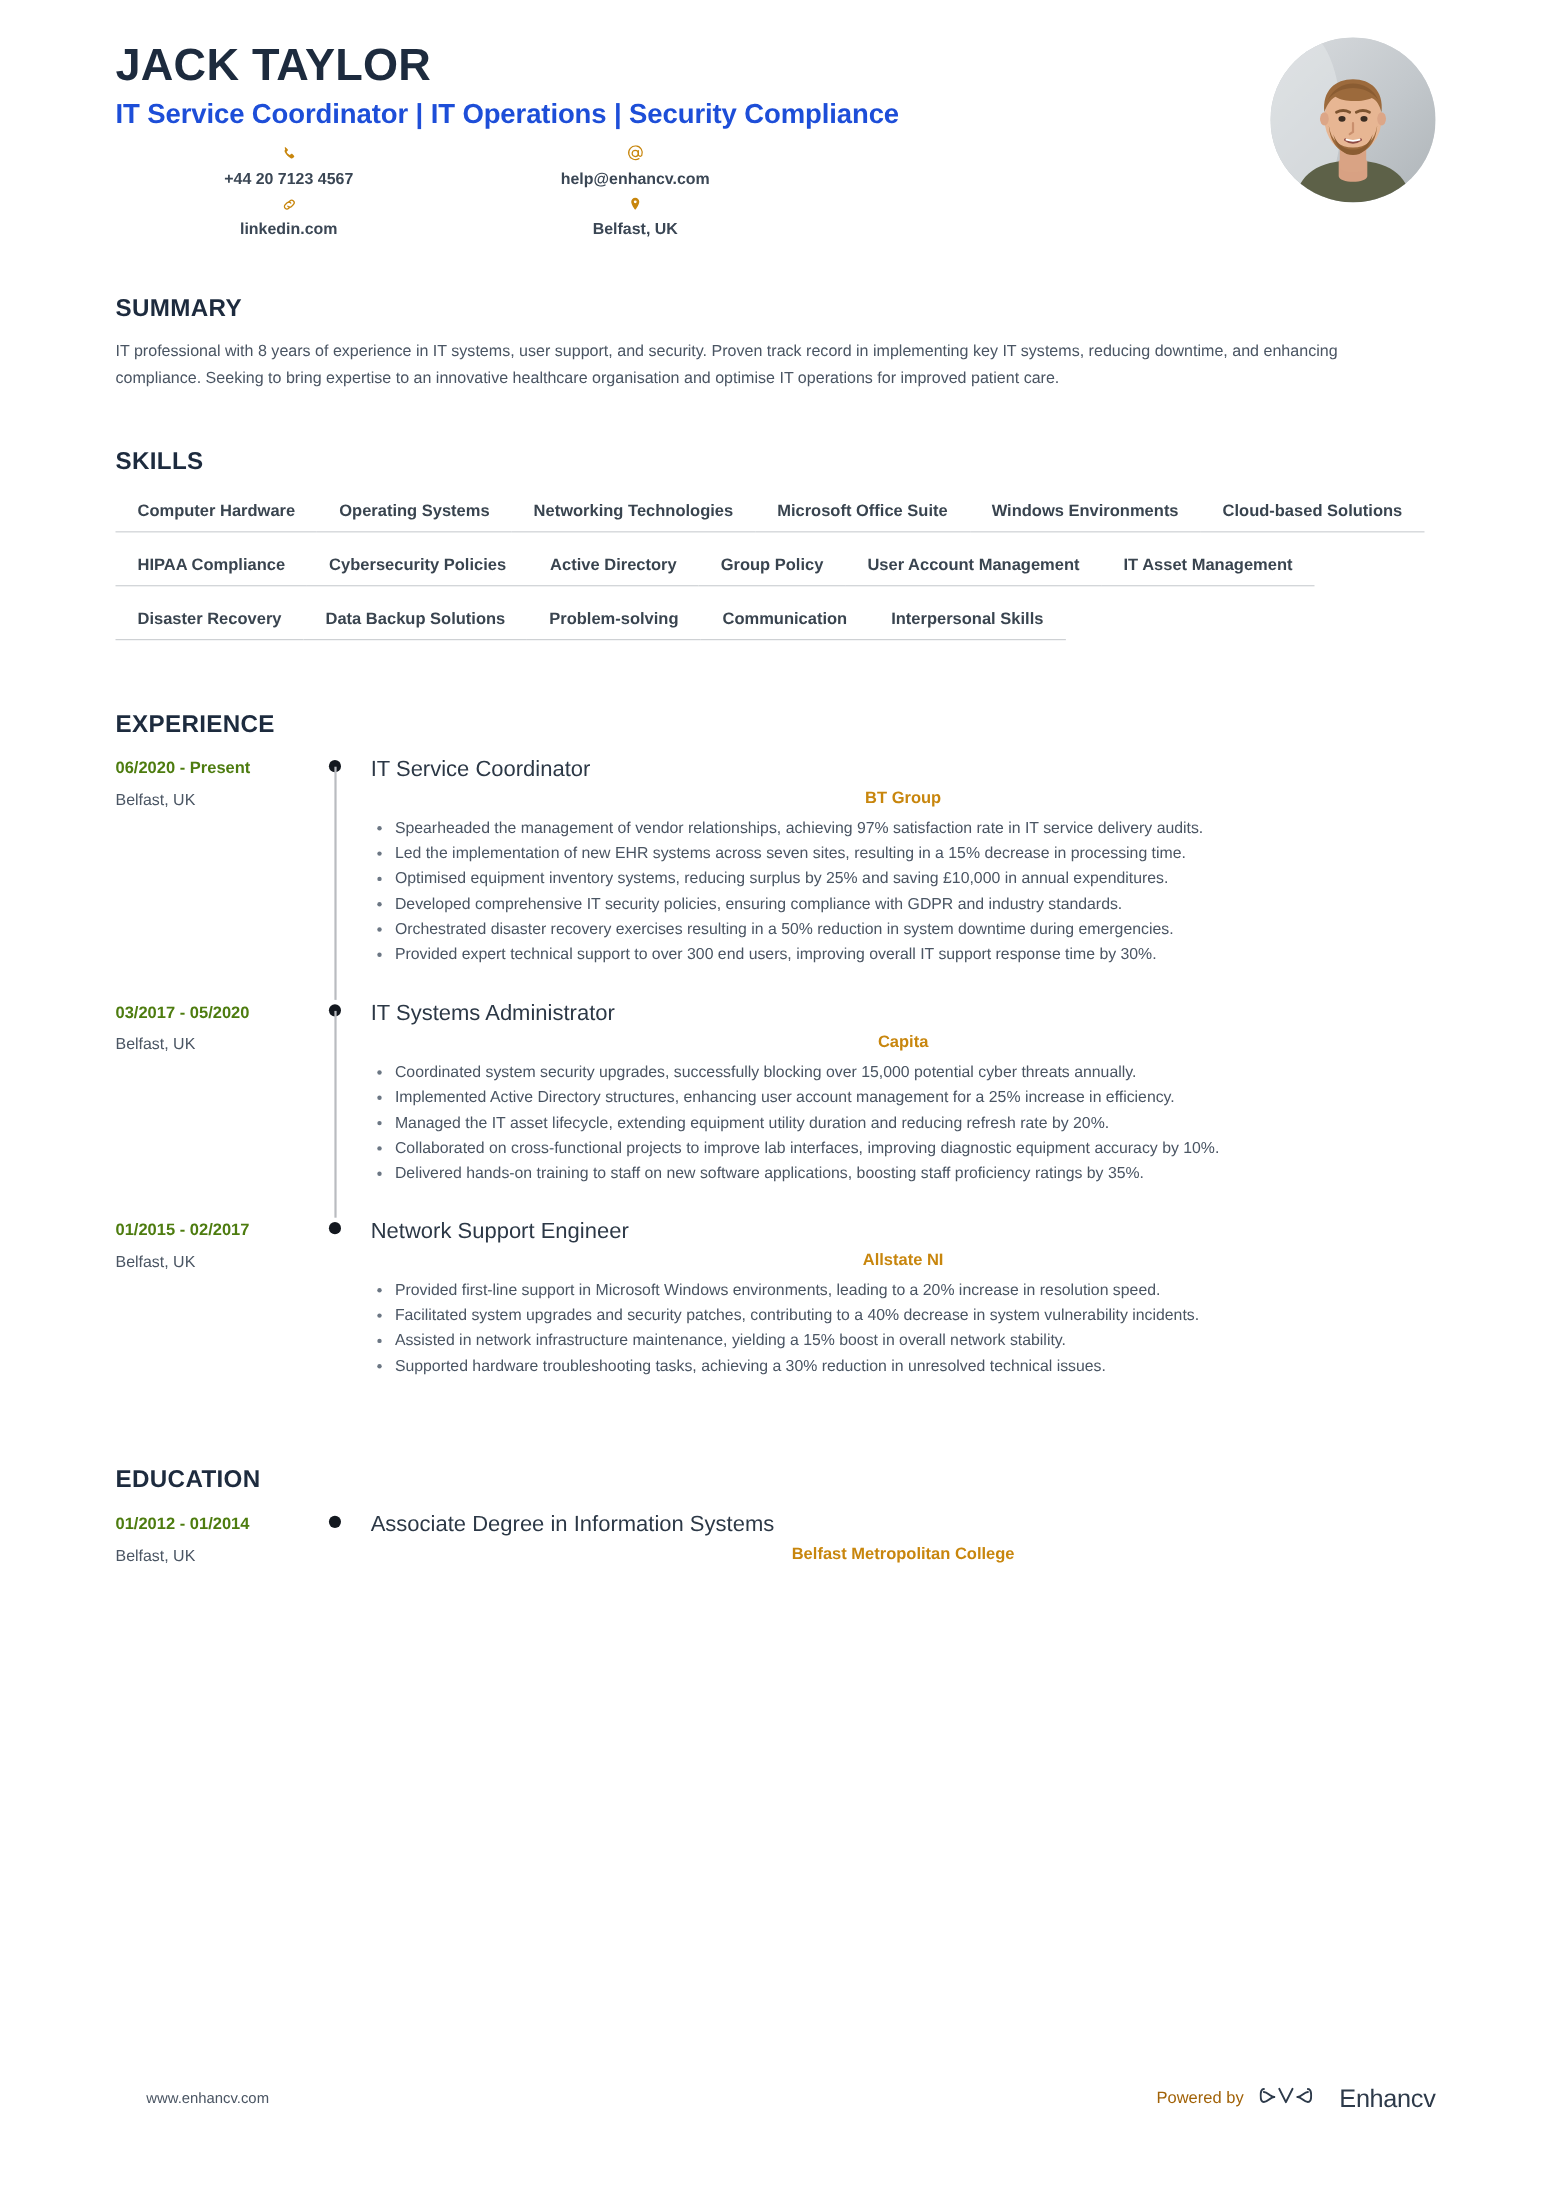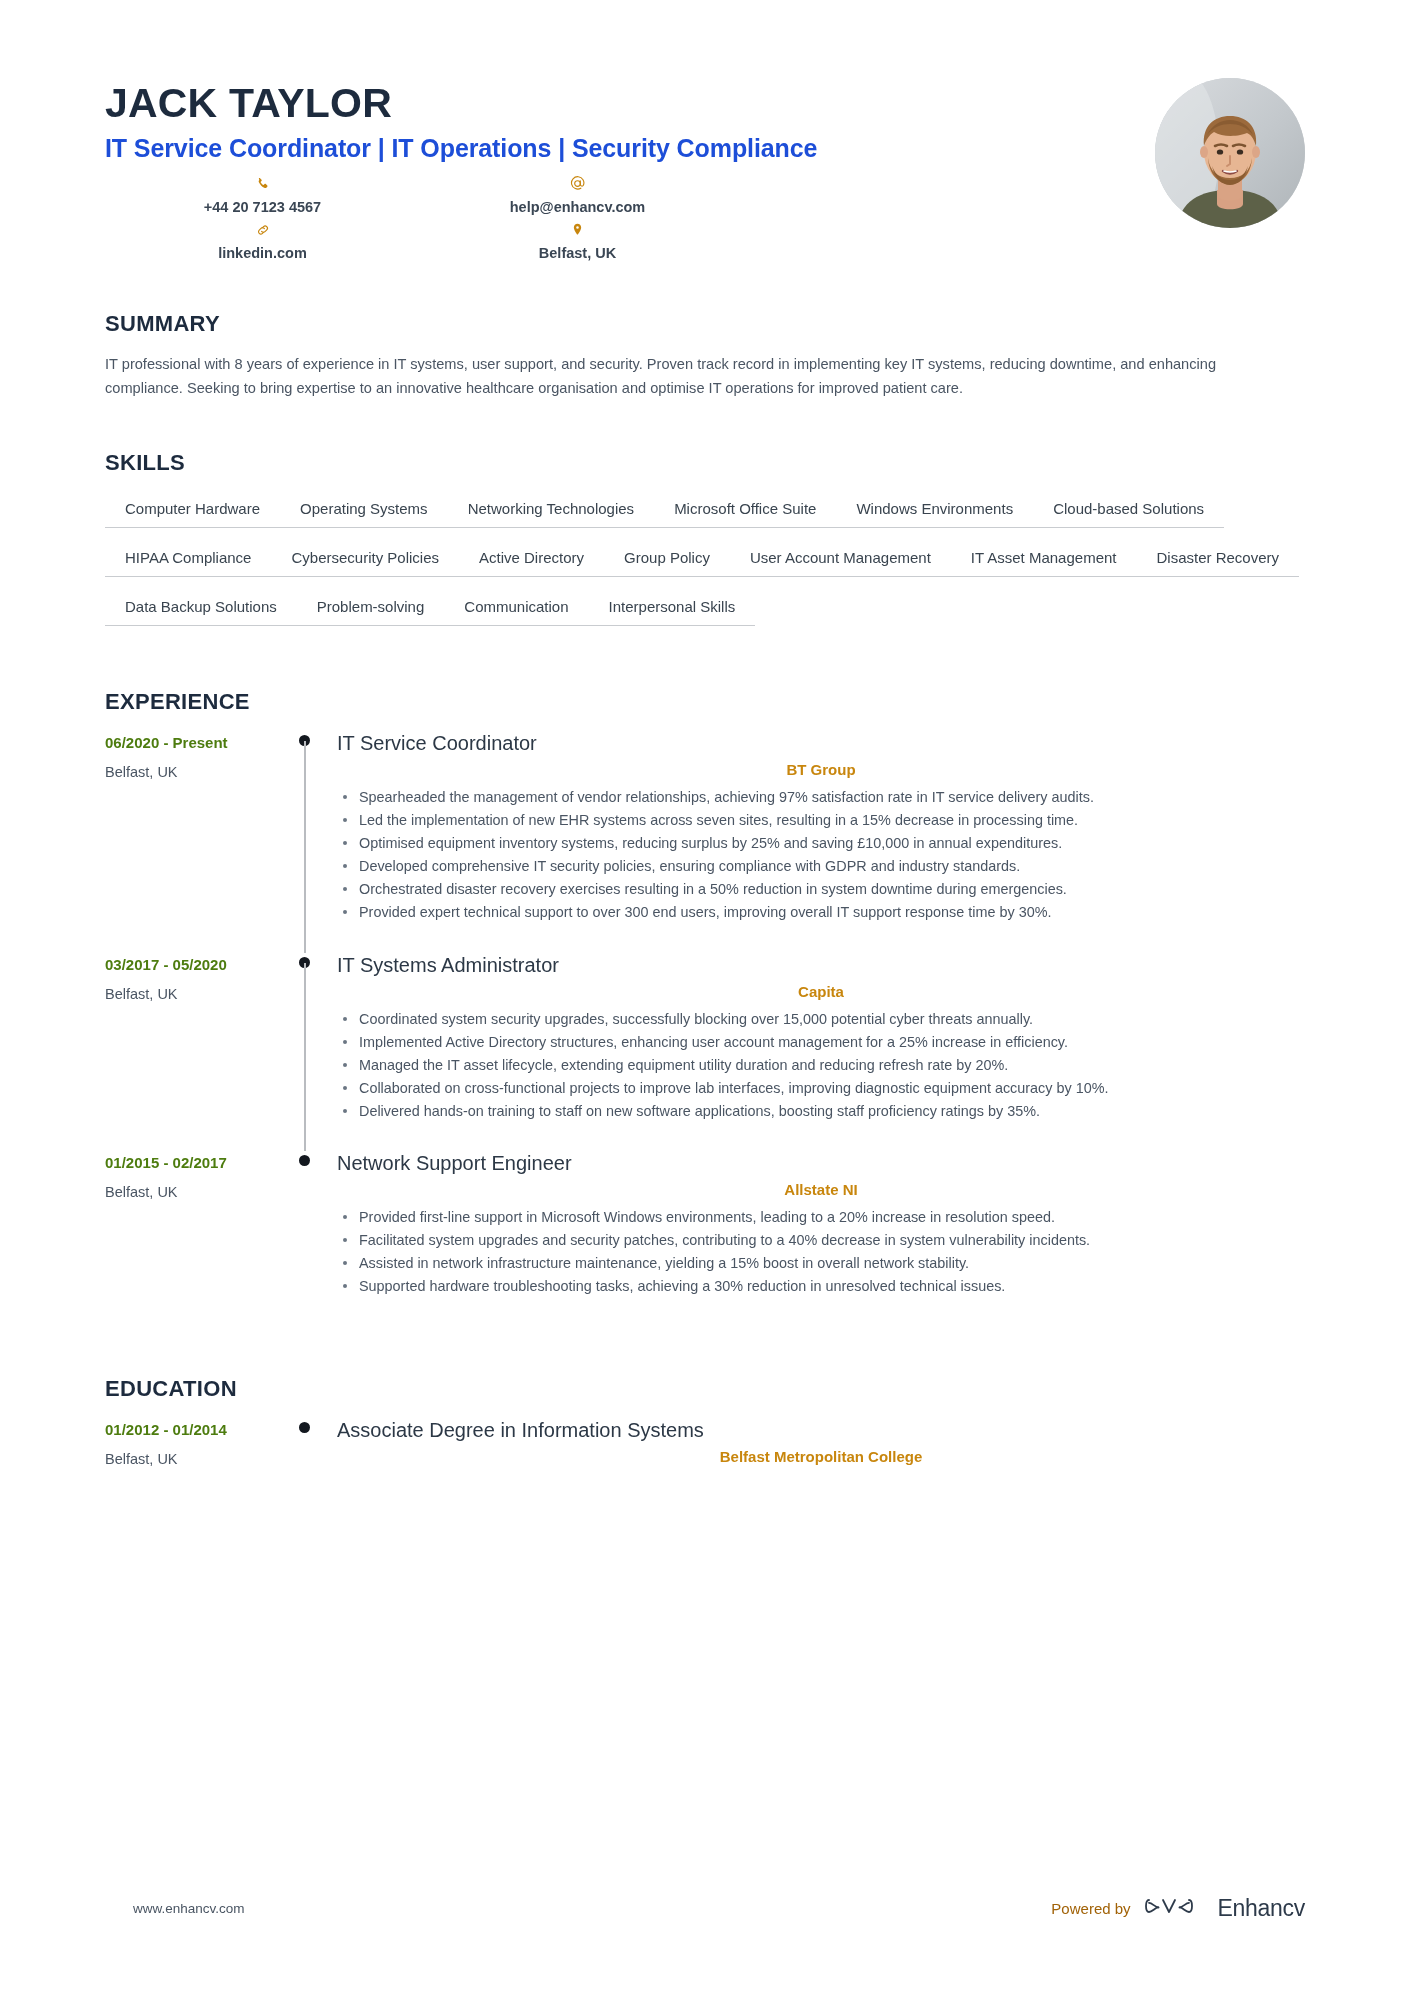--- a/index.html
+++ b/index.html
@@ -18,21 +18,21 @@
     position: relative;
     background: #fff;
     padding: 0 105px;
   }
 
   
   .header {
     display: flex;
     align-items: flex-start;
     justify-content: space-between;
-    padding-top: 76px;
+    padding-top: 32px;
   }
   .header-left { flex: 1 1 auto; padding-top: 6px; }
   .name {
     font-size: 41px;
     font-weight: 700;
     letter-spacing: 0.2px;
     color: #1d2b3e;
     line-height: 1.05;
     margin-bottom: 9px;
   }
@@ -100,21 +100,21 @@
   
   .skills {
     display: flex;
     flex-wrap: wrap;
     gap: 0px;
     margin-top: 10px;
     max-width: 1200px;
   }
   .skill {
     font-size: 15px;
-    font-weight: 400;
+    font-weight: 700;
     color: #39444f;
     padding: 8px 20px 10px 20px;
     border-bottom: 1.5px solid #c9ccd0;
     margin-bottom: 13px;
     white-space: nowrap;
   }
 
   
   .entry {
     display: flex;

